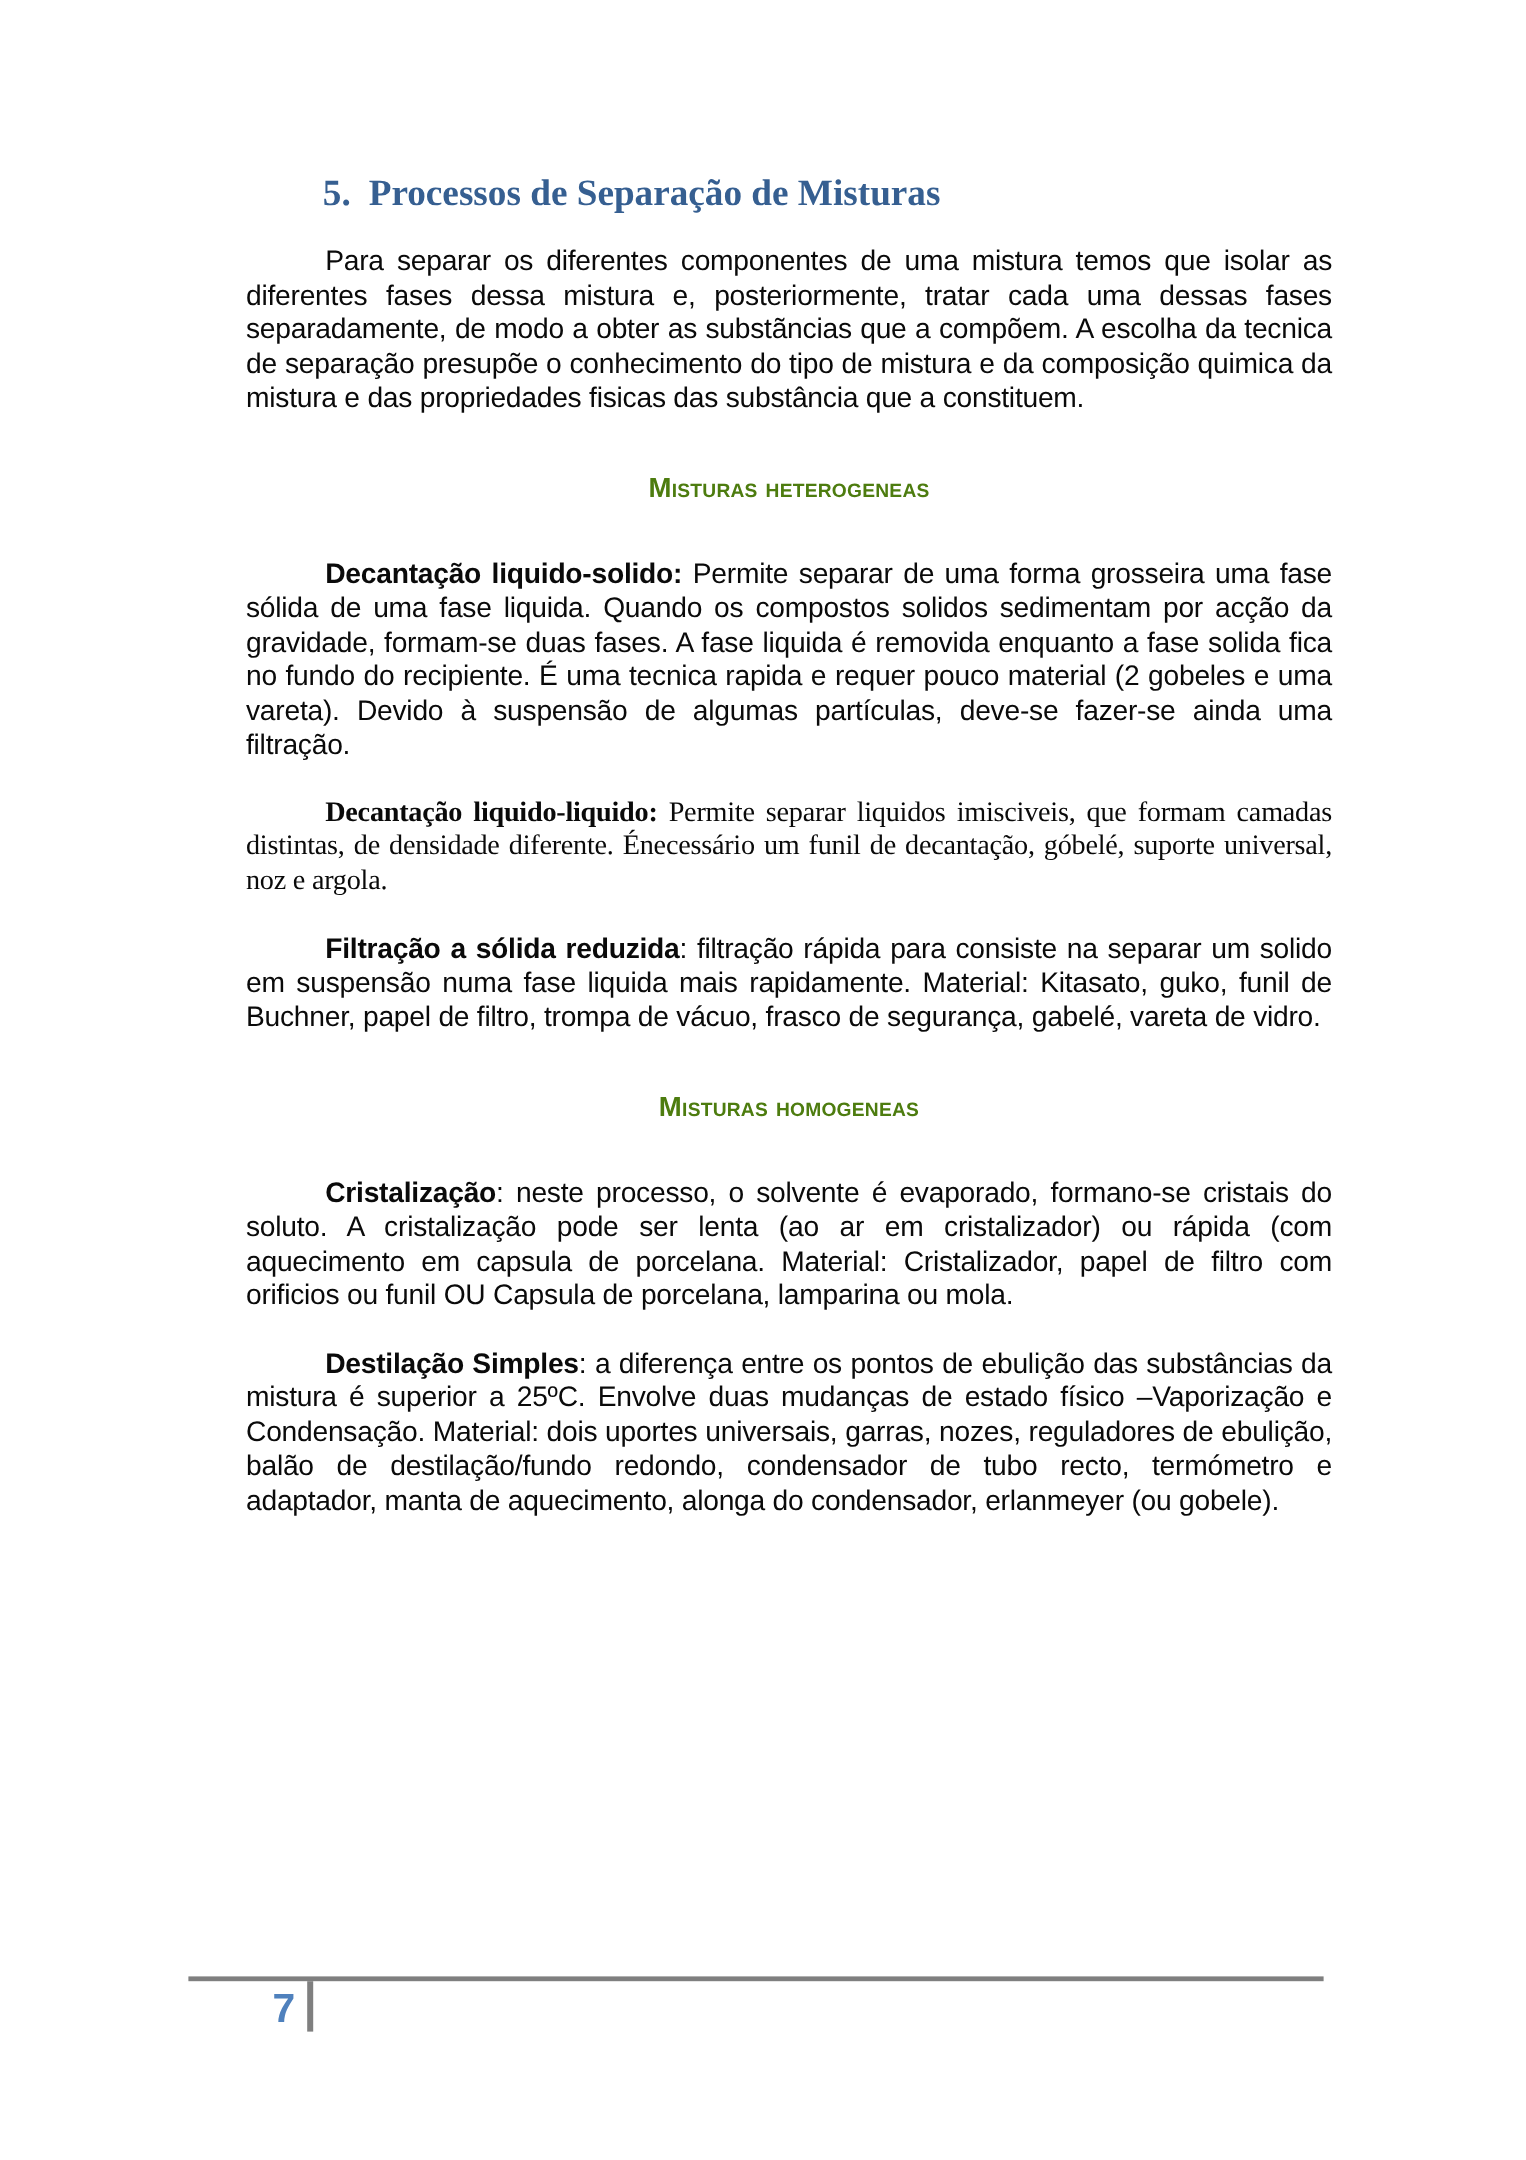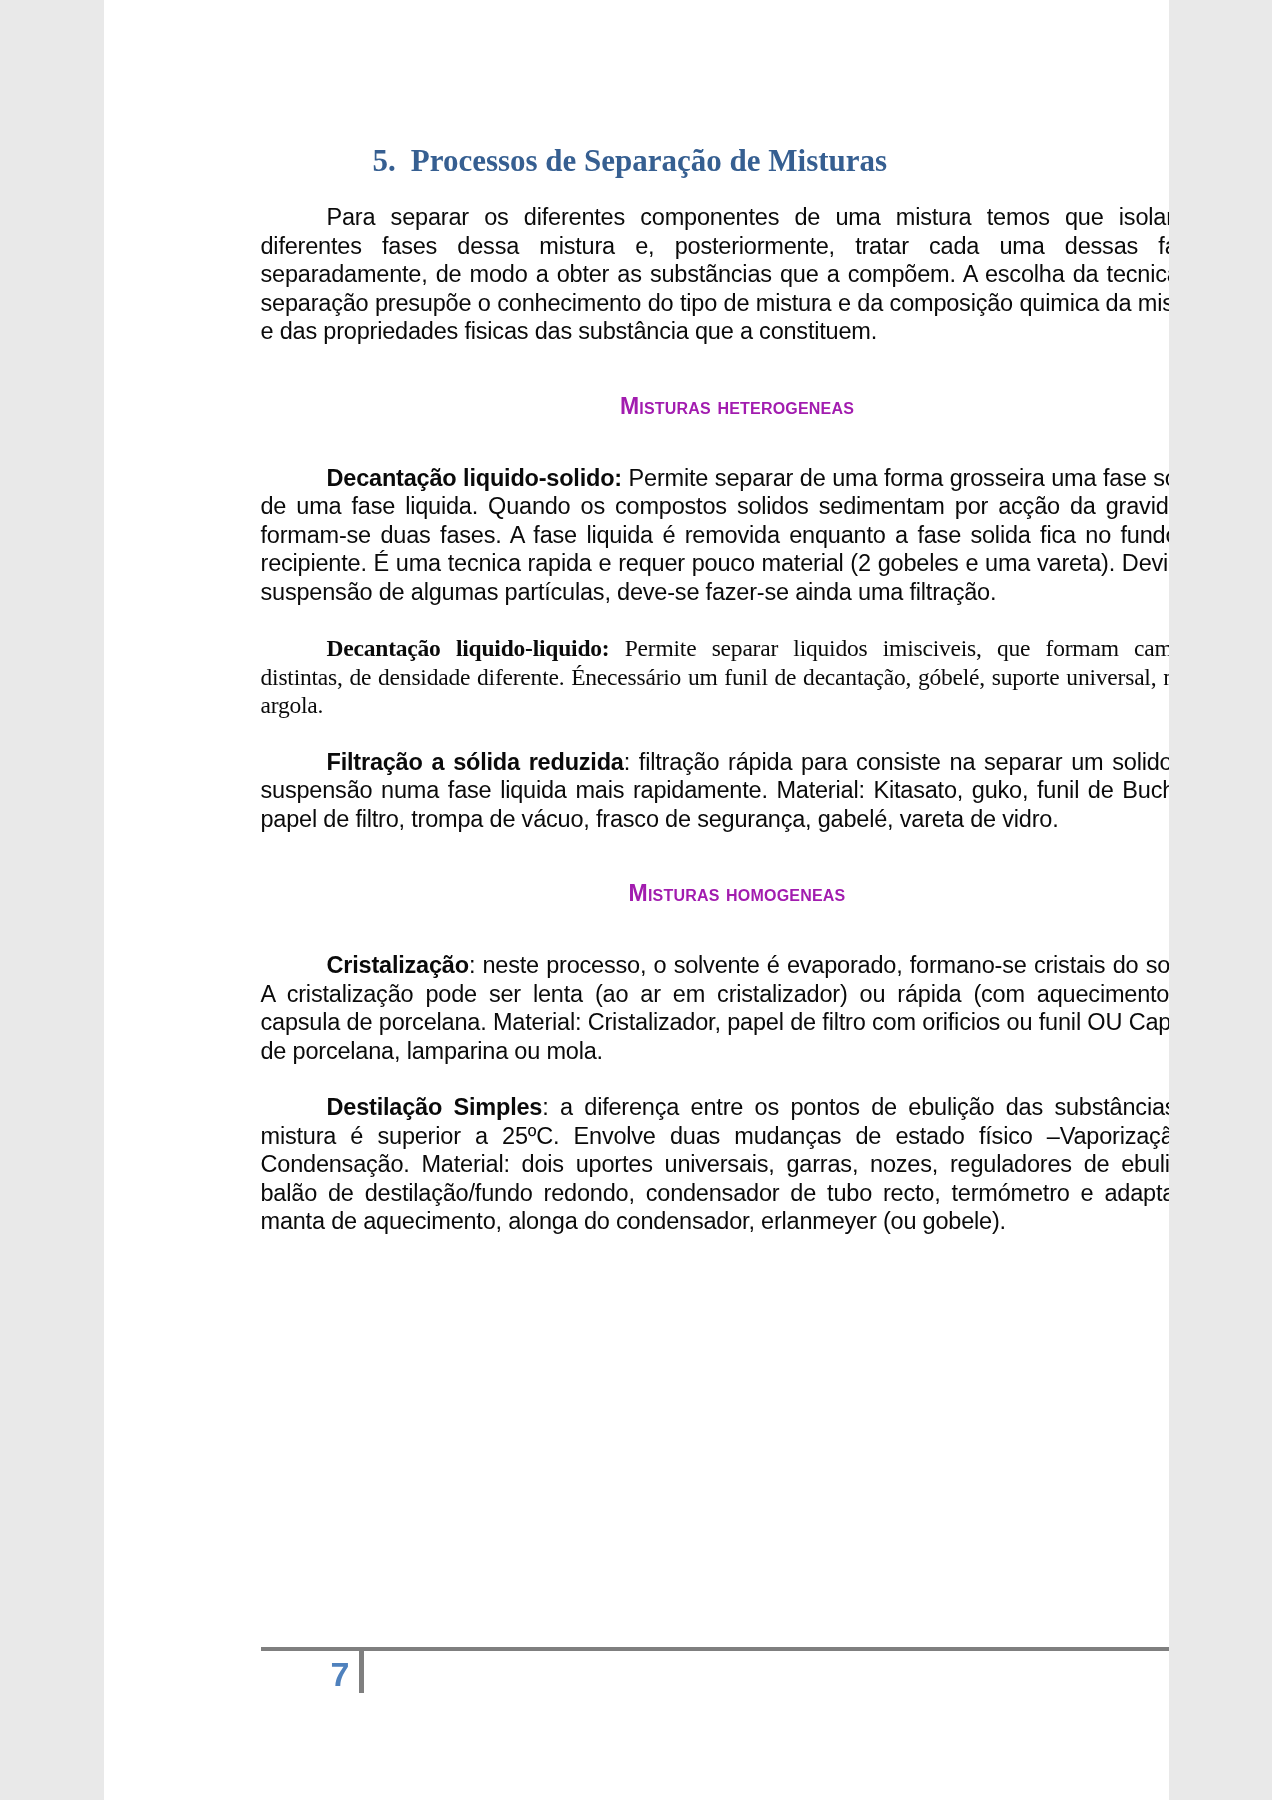--- a/index.html
+++ b/index.html
@@ -1,40 +1,40 @@
 <!DOCTYPE html>
 <html lang="pt" style="--heading-blue: #365F91; --page-number-blue: #4F81BD; --rule-gray: #7F7F7F;"><head>
 <meta charset="utf-8">
 <style>
   html,body{margin:0;padding:0;background:#e9e9e9;}
   .page{
-    width:1049px;height:1800px;position:relative;overflow:hidden;
+    width:1272px;height:1800px;position:relative;overflow:hidden;
     background:#ffffff;margin:0 auto;
-    font-family:"Liberation Sans",sans-serif;color:#0a0a0a;padding-left:16px;
+    font-family:"Liberation Sans",sans-serif;color:#0a0a0a;
   }
   .content{position:absolute;left:157px;top:0;width:953px;}
   .doc-title{
     margin:142px 0 24px 112px;
     font-family:"Liberation Serif",serif;
     font-weight:700;font-size:31px;line-height:37px;
     color:var(--heading-blue,#365F91);
   }
   .doc-title .num{margin-right:15px;}
-  .doc-body{font-size:23.5px;}
+  .doc-body{font-size:23.5px;margin-left:48px;}
   .para{
     text-align:justify;text-indent:66px;
     line-height:28.5px;letter-spacing:-0.2px;
     margin:0 0 28px 0;
   }
   .para.extra-top{margin-top:26px;font-family:Liberation Serif, serif;}
   .lead{font-weight:700;}
   .section-heading{
     font-weight:700;font-variant:small-caps;
     font-size:23px;line-height:28px;letter-spacing:0.2px;
-    text-align:center;color:#a21caf;
+    text-align:center;color:#4d7c0f;
     margin:46px 0 44px 0;
   }
   .footer{position:absolute;left:157px;top:1647px;width:946px;}
   .footer-rule{height:4px;width:100%;background:var(--rule-gray,#7F7F7F);}
   .footer-row{display:flex;align-items:center;margin-left:70px;height:46px;}
   .page-number{
     font-weight:700;font-size:34px;line-height:40px;
     color:var(--page-number-blue,#4F81BD);
     margin-right:10px;
   }

